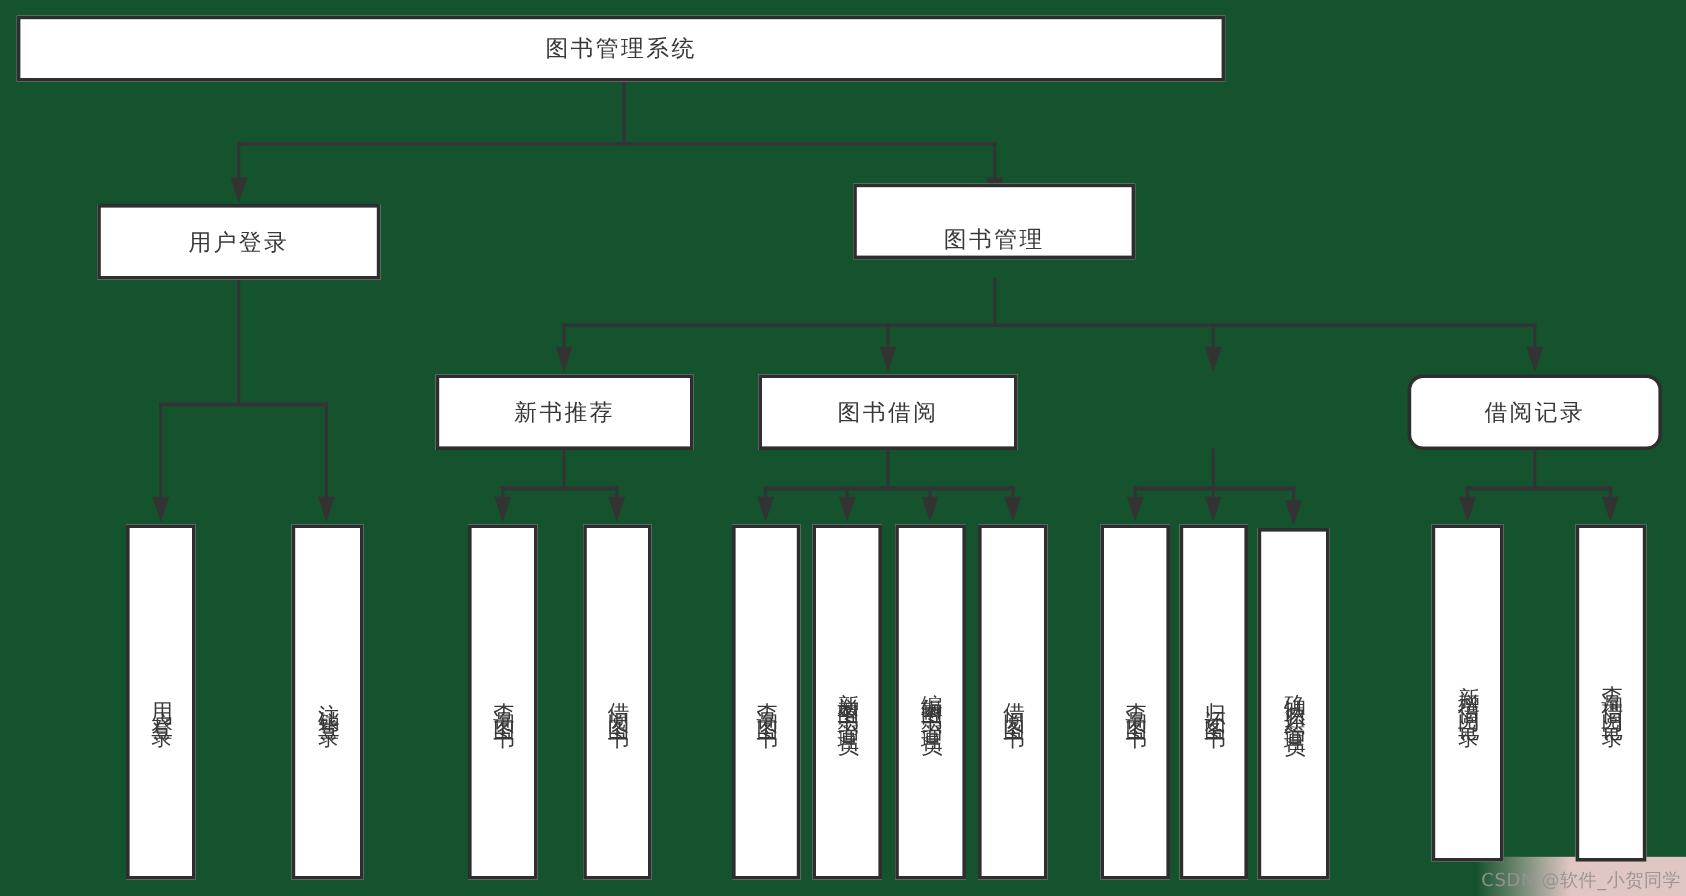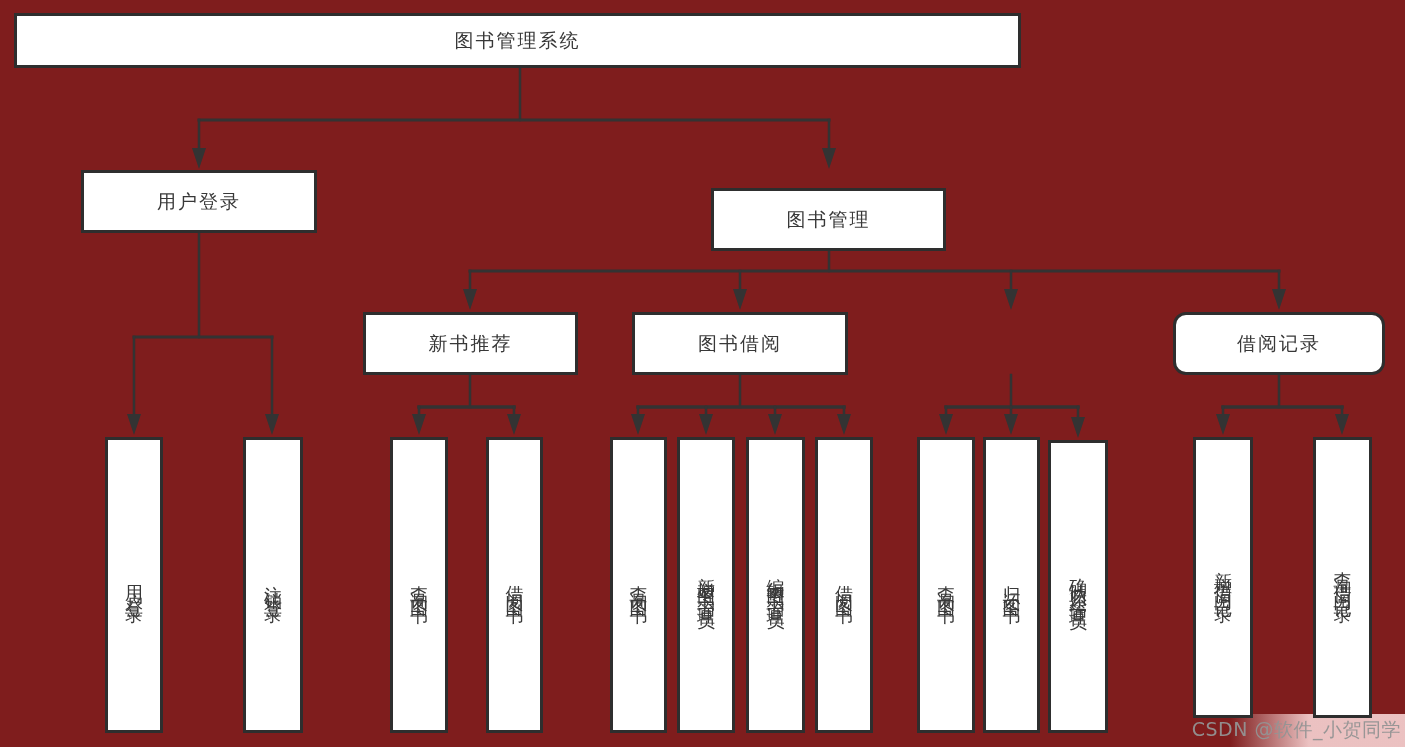--- a/index.html
+++ b/index.html
@@ -5,21 +5,21 @@
   html, body {
     margin: 0;
     padding: 0;
     background: #ffffff;
     font-family: "DejaVu Sans", "Liberation Sans", sans-serif;
   }
   #stage {
     position: relative;
     width: 1405px;
     height: 747px;
-    background: #7f1d1d;
+    background: #14532d;
     overflow: hidden;
     text-decoration: underline;
   }
   #connectors {
     position: absolute;
     left: 0; top: 0;
     width: 1405px;
     height: 747px;
     z-index: 1;
   }
@@ -60,21 +60,21 @@
     top: 714px;
     width: 175px;
     height: 33px;
     background: linear-gradient(to right, rgba(247,212,212,0), rgba(247,211,211,0.9) 45%);
     z-index: 1;
   }
   .watermark {
     position: absolute;
     right: 4px;
     bottom: 4px;
-    font-size: 19px;
+    font-size: 15px;
     color: rgba(148,148,148,0.95);
     letter-spacing: 0.5px;
     z-index: 10;
     white-space: nowrap;
   }
 </style>
 </head>
 <body>
 
 <div id="stage">
@@ -145,21 +145,21 @@
     </g>
   </svg>
 
   <div class="hbox" style="left:14px; top:13px; width:1007px; height:55px;">
     <span>图书管理系统</span>
   </div>
 
   <div class="hbox" style="left:81px; top:170px; width:236px; height:63px;">
     <span>用户登录</span>
   </div>
-  <div class="hbox" style="left:711px; top:188px; width:235px; height:63px;">
+  <div class="hbox" style="left:711px; top:153px; width:235px; height:63px;align-items:flex-end;">
     <span>图书管理</span>
   </div>
 
   <div class="hbox" style="left:363px; top:312px; width:215px; height:63px;">
     <span>新书推荐</span>
   </div>
   <div class="hbox" style="left:632px; top:312px; width:216px; height:63px;">
     <span>图书借阅</span>
   </div>
   <div class="hbox" style="left:1173px; top:312px; width:212px; height:63px;border-radius:13px;">

